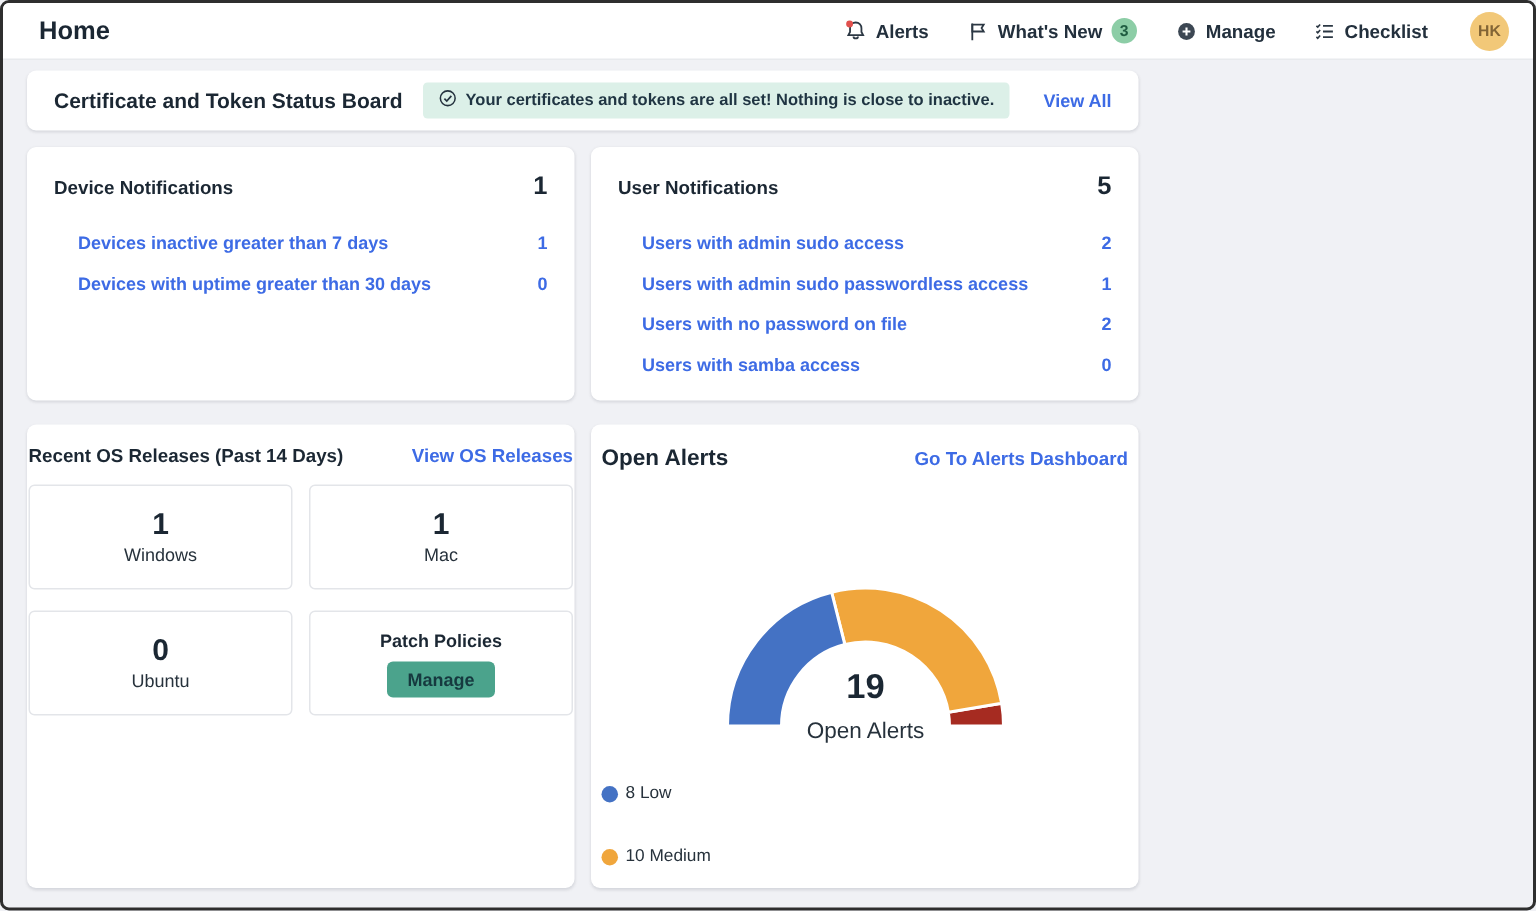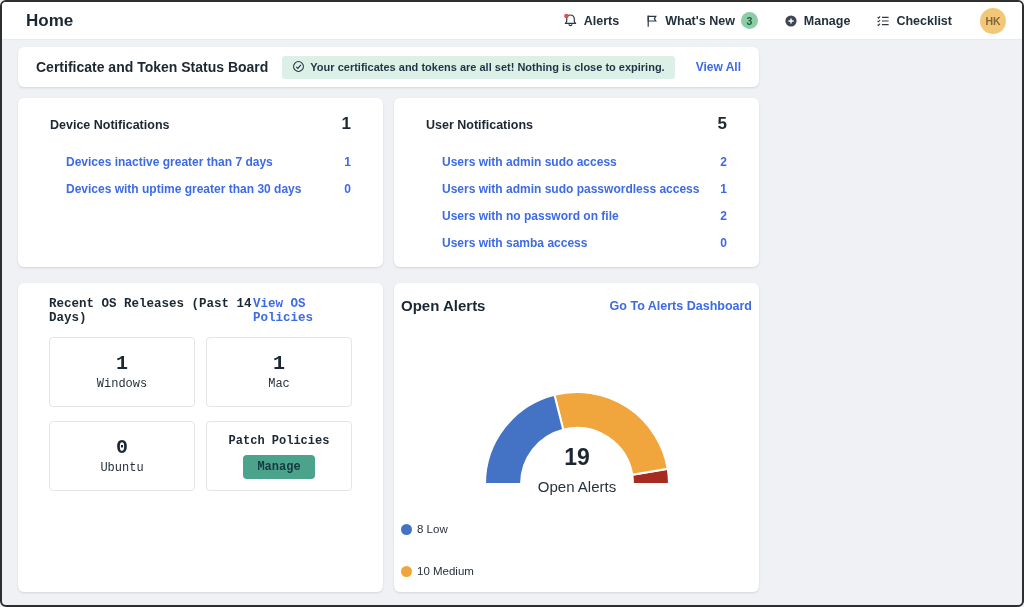--- a/index.html
+++ b/index.html
@@ -67,35 +67,35 @@
   .view-all { margin-left: auto; font-size: 12px; font-weight: 700; }
   
   .grid {
     margin-top: 11px;
     display: grid;
     grid-template-columns: 365px 365px;
     grid-template-rows: 169px 309px;
     column-gap: 11px;
     row-gap: 16px;
   }
-  .notif-card { padding: 16px 32px 0; }
+  .notif-card { padding: 16px 18px 0; }
   .card-head {
     display: flex; align-items: baseline; justify-content: space-between;
   }
   .card-title { font-size: 12.5px; font-weight: 700; color: #1b2733; }
   .card-total { font-size: 17px; font-weight: 700; color: #1b2733; }
   .notif-rows { margin-top: 14px; }
   .notif-row {
     display: flex; justify-content: space-between;
     padding: 6.5px 0;
     font-size: 12px; font-weight: 700; margin-left: 16px;
   }
   .notif-row .row-value { color: #3d6be5; }
   
-  .os-card { padding: 14px 31px 0; font-family: Liberation Mono, monospace; }
+  .os-card { padding: 14px 1px 0; }
   .os-head { display: flex; align-items: center; justify-content: space-between; }
   .os-link { font-size: 12.5px; font-weight: 700; }
   .tiles {
     margin-top: 12px;
     display: grid;
     grid-template-columns: 1fr 1fr;
     gap: 14px 11px;
   }
   .tile {
     height: 70px;
@@ -195,21 +195,21 @@
 
   <div class="card banner">
     <div class="banner-title">Certificate and Token Status Board</div>
     <div class="status-pill">
       <span>
         <svg width="13" height="13" viewBox="0 0 14 14">
           <circle cx="7" cy="7" r="5.3" fill="none" stroke="#24323e" stroke-width="1.1"></circle>
           <polyline points="4.6,7.3 6.3,9 9.6,5.3" fill="none" stroke="#24323e" stroke-width="1.2"></polyline>
         </svg>
       </span>
-      <span>Your certificates and tokens are all set! Nothing is close to expiring.</span>
+      <span>Your certificates and tokens are all set! Nothing is close to inactive.</span>
     </div>
     <a class="link view-all">View All</a>
   </div>
 
   <div class="grid">
 
     <div class="card notif-card">
       <div class="card-head">
         <span class="card-title">Device Notifications</span>
         <span class="card-total">1</span>
@@ -247,21 +247,21 @@
         <div class="notif-row">
           <a class="link">Users with samba access</a>
           <span class="row-value">0</span>
         </div>
       </div>
     </div>
 
     <div class="card os-card">
       <div class="os-head">
         <span class="card-title">Recent OS Releases (Past 14 Days)</span>
-        <a class="link os-link">View OS Policies</a>
+        <a class="link os-link">View OS Releases</a>
       </div>
       <div class="tiles">
         <div class="tile">
           <span class="tile-value">1</span>
           <span class="tile-label">Windows</span>
         </div>
         <div class="tile">
           <span class="tile-value">1</span>
           <span class="tile-label">Mac</span>
         </div>

